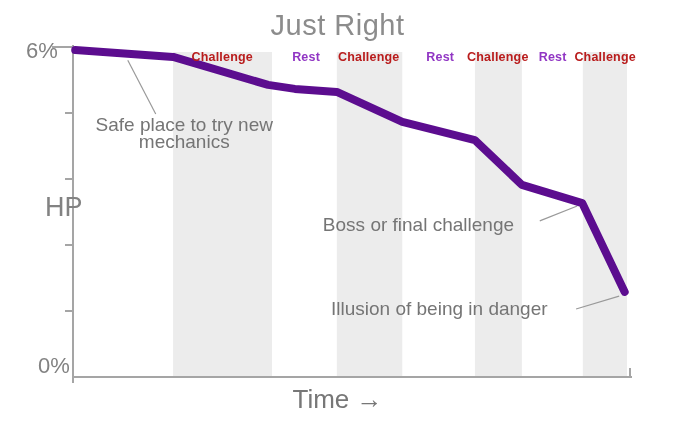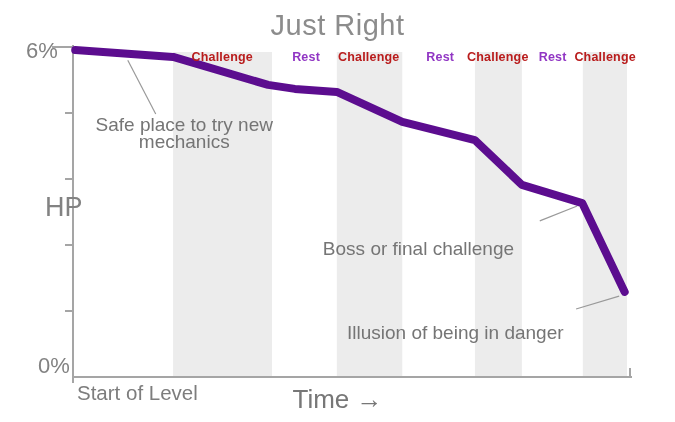--- a/index.html
+++ b/index.html
@@ -23,21 +23,21 @@
     position:absolute;top:50px;transform:translateX(-50%);
     font-size:12.5px;font-weight:600;letter-spacing:0.2px;white-space:nowrap;
   }
   .phase.challenge{color:#b91c1c;}
   .phase.rest{color:#9136c4;}
   .annotation{
     position:absolute;font-size:19px;line-height:17.5px;color:#757575;
     white-space:pre-line;
   }
   .annotation.center{width:320px;text-align:center;}
-  .annotation.left{text-align:center;white-space:nowrap;margin-top:24px;}
+  .annotation.left{text-align:center;white-space:nowrap;}
 </style>
 </head>
 <body>
 
 <div class="stage">
   <svg id="plot-svg" width="675" height="422">
       <rect x="173.06099999999998" y="52" width="98.94300000000004" height="325" fill="#ececec"></rect>
       <rect x="336.848" y="52" width="65.40299999999996" height="325" fill="#ececec"></rect>
       <rect x="474.92100000000005" y="52" width="46.955999999999904" height="325" fill="#ececec"></rect>
       <rect x="582.808" y="52" width="44.160999999999945" height="325" fill="#ececec"></rect>
@@ -52,31 +52,30 @@
       <line x1="127.78200000000001" y1="60.19999999999999" x2="155.73200000000003" y2="113.99000000000001" stroke="#999999" stroke-width="1.2"></line>
       <line x1="539.765" y1="220.91000000000003" x2="577.2180000000001" y2="206.06" stroke="#999999" stroke-width="1.2"></line>
       <line x1="576.1" y1="309.02" x2="619.143" y2="296.15" stroke="#999999" stroke-width="1.2"></line>
       <polyline points="75.2,50.0 173.1,56.9 268.1,84.9 294.9,88.9 336.8,91.9 402.3,121.9 474.9,140.1 521.9,184.9 582.2,203.1 624.7,291.9" fill="none" stroke="#5c0d8f" stroke-width="8" stroke-linecap="round" stroke-linejoin="round"></polyline>
     </svg>
 
   <div class="chart-title">Just Right</div>
   <div class="y100">6%</div>
   <div class="hp">HP</div>
   <div class="y0">0%</div>
-  <div class="xstart">Start of Level</div>
   <div class="xtime">Time →</div>
 
   <div id="phase-labels">
       <span class="phase challenge" style="left: 222.253px;">Challenge</span>
       <span class="phase rest" style="left: 306.103px;">Rest</span>
       <span class="phase challenge" style="left: 368.711px;">Challenge</span>
       <span class="phase rest" style="left: 440.263px;">Rest</span>
       <span class="phase challenge" style="left: 497.84px;">Challenge</span>
       <span class="phase rest" style="left: 552.622px;">Rest</span>
       <span class="phase challenge" style="left: 605.168px;">Challenge</span>
     </div>
   <div id="annotations">
       <div class="annotation center" style="left: 24.241px; top: 115.61px;">Safe place to try new
 mechanics</div>
       <div class="annotation left" style="left: 322.873px; top: 216.1px;">Boss or final challenge</div>
-      <div class="annotation left" style="left: 347px; top: 300.25px;">Illusion of being in danger</div>
+      <div class="annotation left" style="left: 331px; top: 300.25px;">Illusion of being in danger</div>
     </div>
 </div>
 
 </body></html>

